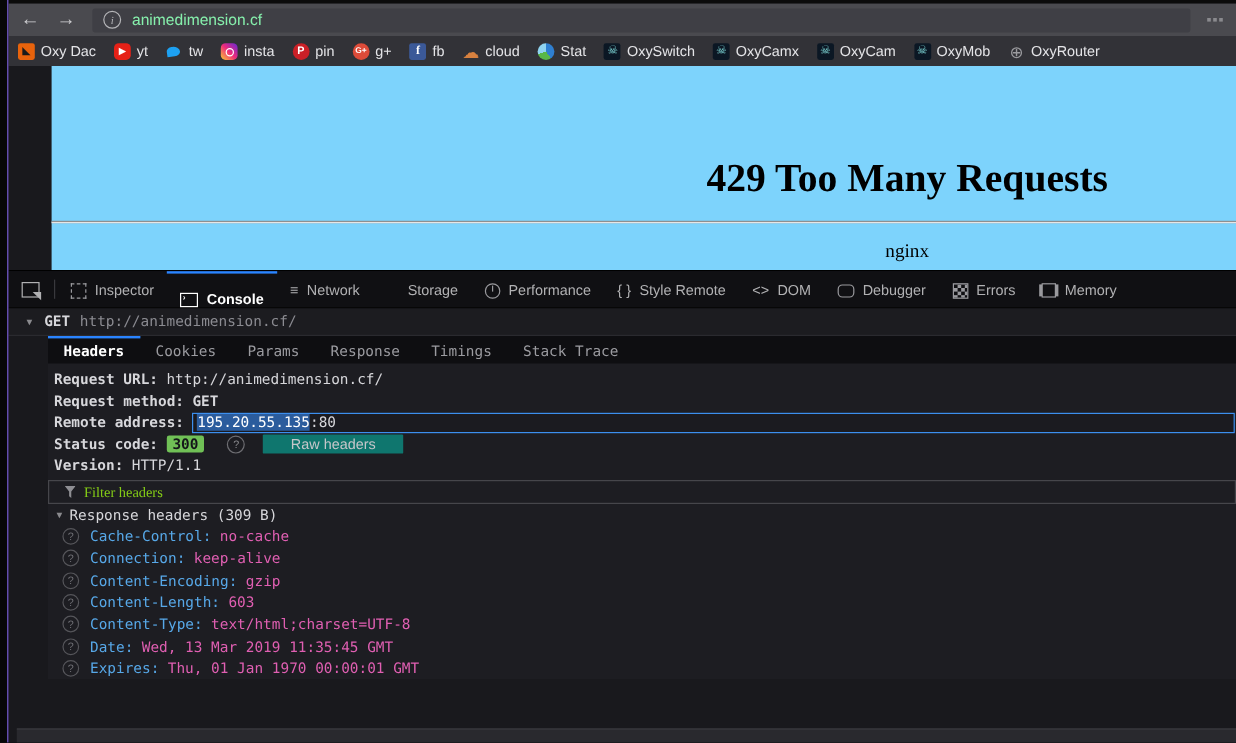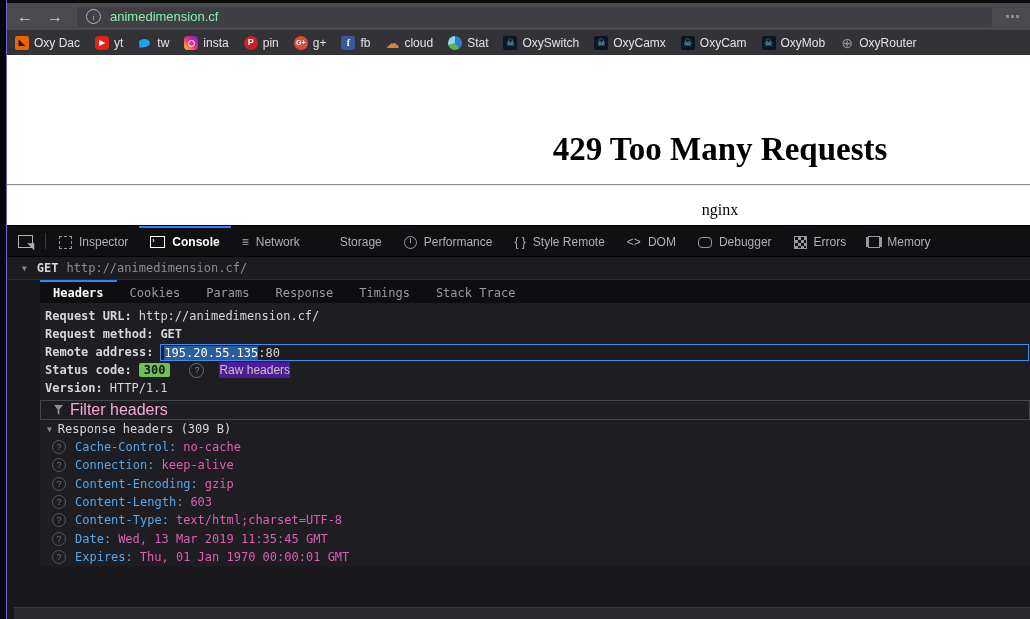--- a/index.html
+++ b/index.html
@@ -47,21 +47,21 @@
   .ico-pin{background:#cb2027;border-radius:50%;color:#fff;font-size:9px;font-weight:bold;}
   .ico-gplus{background:#dd4b39;border-radius:50%;color:#fff;font-size:7px;font-weight:bold;}
   .ico-fb{background:#3b5998;border-radius:2px;color:#fff;font-size:10px;font-weight:bold;
           font-family:"Liberation Serif",serif;}
   .ico-cloud{color:#d8813f;font-size:14px;}
   .ico-stat{border-radius:50%;background:conic-gradient(#2f7fd0 0 40%,#58b847 40% 70%,#8fd4f0 70% 100%);}
   .ico-skull{background:#0b1724;border-radius:2px;color:#7ad0d0;font-size:10px;}
   .ico-globe{color:#9a9a9e;font-size:14px;}
 
   
-  #page{height:170px;background:#ffffff;position:relative;color:#000;}
+  #page{height:170px;background:#7dd3fc;position:relative;color:#000;margin-left:36px;}
   #page-h1{position:absolute;left:713px;top:76px;transform:translateX(-50%);
            font-family:"Liberation Serif",serif;font-weight:bold;font-size:33px;
            white-space:nowrap;margin:0;}
   #page-hr{position:absolute;left:0;right:0;top:129px;height:1px;background:#8f8f8f;
            border-bottom:1px solid #e6e6e6;}
   #page-server{position:absolute;left:713px;top:146px;transform:translateX(-50%);
            font-family:"Liberation Serif",serif;font-size:16px;}
 
   
   #devtools{position:absolute;left:0;right:0;top:225px;bottom:0;background:#19191d;
@@ -69,21 +69,21 @@
   #dt-toolbar{height:30px;background:#101013;border-bottom:1px solid #050506;
               display:flex;align-items:stretch;}
   #pick-btn{width:36px;display:flex;align-items:center;justify-content:center;}
   .pick-ico{position:relative;width:13px;height:11px;border:1px solid #b1b1b3;}
   .pick-ico::after{content:"";position:absolute;right:-3px;bottom:-3px;width:0;height:0;
       border-left:5px solid #b1b1b3;border-bottom:5px solid transparent;
       border-top:5px solid transparent;transform:rotate(-45deg);}
   .vsep{width:1px;background:#39393d;margin:7px 2px;}
   .tool-tab{display:flex;align-items:center;gap:7px;padding:0 11px;color:#b1b1b3;
             font-size:12px;border-top:2px solid transparent;}
-  .tool-tab.active{color:#fff;border-top-color:#2a84ff;font-weight:bold;}
+  .tool-tab.active{color:#fff;border-top-color:#2a84ff;font-weight:bold;align-items:flex-end;}
   .ti{display:inline-flex;align-items:center;justify-content:center;color:inherit;}
   .ti-box{width:11px;height:11px;border:1px solid #9a9a9e;}
   .ti-dashed{border-style:dashed;}
   .ti-console{width:12px;height:10px;border:1px solid #fff;font-size:7px;color:#fff;
               align-items:flex-start;justify-content:flex-start;padding-left:1px;}
   .ti-glyph{font-size:12px;line-height:1;}
   .ti-storage{width:11px;height:11px;display:flex;flex-direction:column;gap:1px;justify-content:center;}
   .ti-storage i{height:2px;background:#9a9a9e;border-radius:2px;}
   .ti-perf{width:11px;height:11px;border:1px solid #9a9a9e;border-radius:50%;position:relative;}
   .ti-perf::after{content:"";position:absolute;left:5px;top:1px;width:1px;height:5px;background:#9a9a9e;}
@@ -127,33 +127,33 @@
   
   #net-panel{margin-left:33px;}
   #net-tabs{height:23px;background:#0e0e11;display:flex;align-items:stretch;}
   .net-tab{display:flex;align-items:center;padding:0 13px;font-size:12px;color:#9b9ba0;
            border-top:2px solid transparent;}
   .net-tab.active{color:#fff;border-top-color:#2a84ff;font-weight:bold;}
   #net-details{background:#1d1d22;padding-top:4px;font-size:12px;color:#d7d7db;}
   .drow{height:18px;display:flex;align-items:center;padding-left:5px;}
   .dlabel{font-weight:bold;margin-right:7px;white-space:pre;}
   .addr-box{flex:1;height:15px;border:1px solid #3c8fee;background:#1b1b20;
-            display:flex;align-items:flex-end;padding-left:3px;margin-right:1px;}
+            display:flex;align-items:center;padding-left:3px;margin-right:1px;}
   .sel{background:#2b5c9d;color:#fff;}
   .badge{background:#70c056;color:#15161a;font-weight:bold;border-radius:2px;
          padding:0 5px;line-height:14px;}
   .help-circle{width:13px;height:13px;border:1px solid #6e6e73;border-radius:50%;
          color:#8a8a8e;font-size:9px;display:flex;align-items:center;justify-content:center;
          font-family:"Liberation Sans",sans-serif;}
   .status-help{margin-left:19px;}
-  .raw-btn{background:#4c1d95;color:#c6c6ca;font-size:12px;padding:1px 0;margin-left:15px;
+  .raw-btn{background:#0f766e;color:#c6c6ca;font-size:12px;padding:1px 23px;margin-left:15px;
            font-family:"Liberation Sans",sans-serif;border-radius:1px;}
   #filter-headers-box{height:18px;border:1px solid #46464b;margin-top:3px;
       display:flex;align-items:center;gap:7px;padding-left:13px;}
-  #filter-headers-text{color:#f9a8d4;font-size:16px;font-family:Liberation Sans, sans-serif;}
+  #filter-headers-text{color:#84cc16;font-size:12px;font-family:Liberation Serif, serif;}
   #resp-summary{height:18px;display:flex;align-items:center;gap:6px;padding-left:7px;}
   .hrow{height:18.3px;display:flex;align-items:center;padding-left:12px;}
   .hrow .help-circle{width:12px;height:12px;margin-right:9px;border-color:#55555a;color:#707076;}
   .hname{color:#57a8e8;white-space:pre;}
   .hval{color:#e05fb2;margin-left:7px;white-space:pre;}
 
   #bottom-strip{position:absolute;left:7px;right:0;bottom:0;height:11px;background:#29292e;
       border-top:1px solid #3a3a3f;z-index:40;}
 </style>
 </head>

